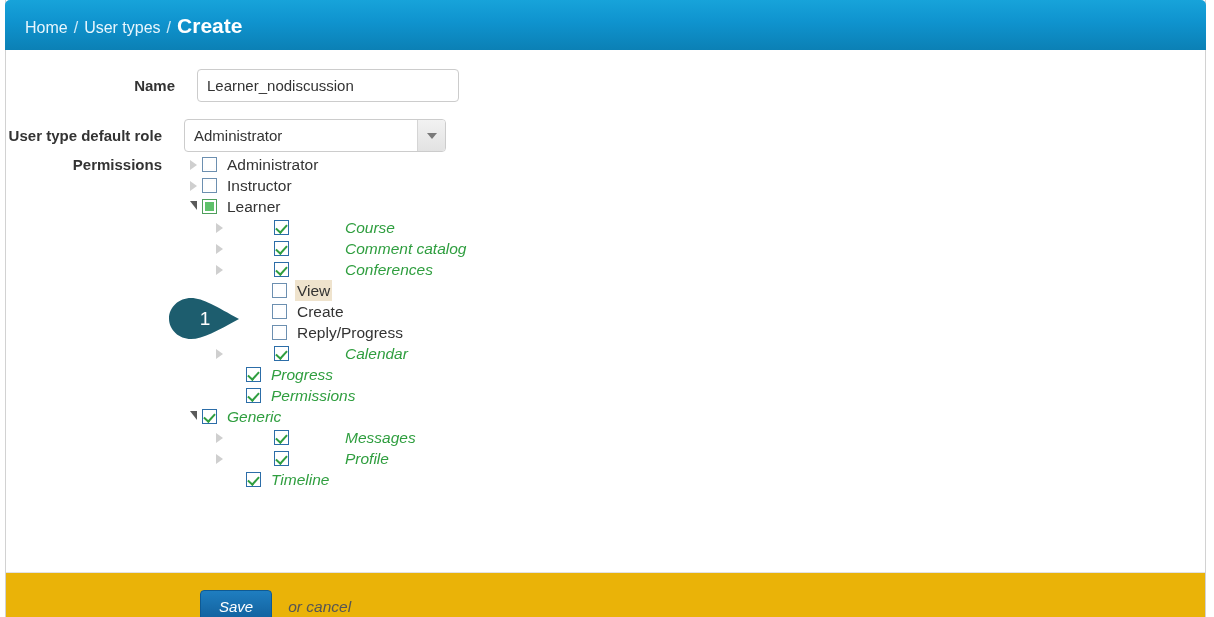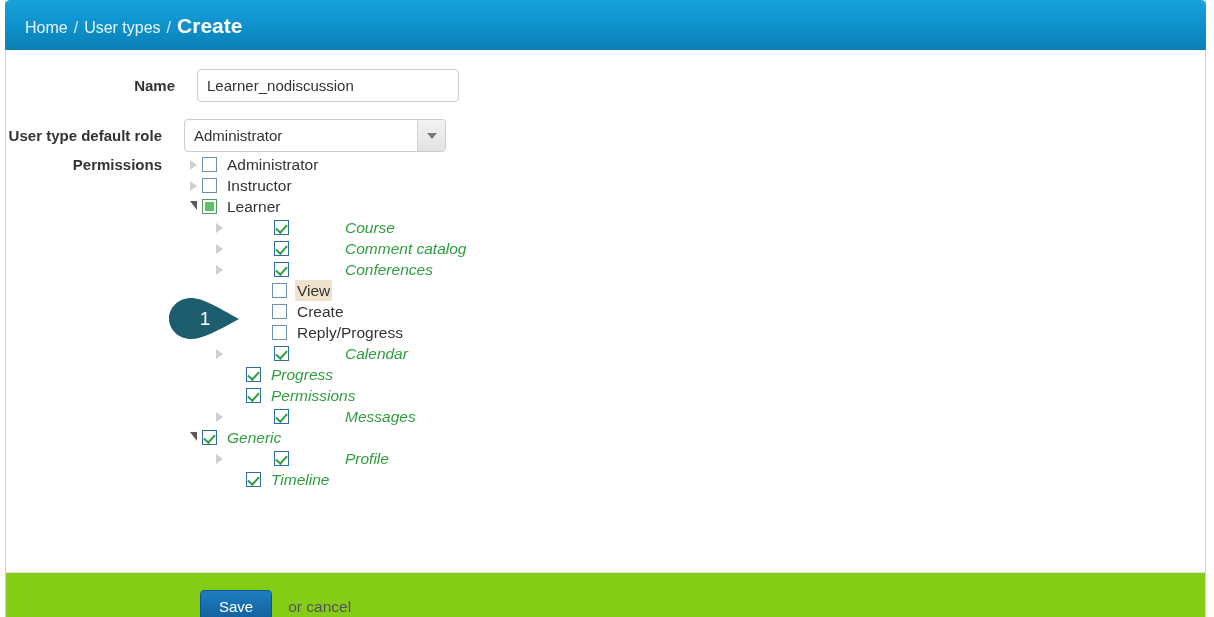--- a/index.html
+++ b/index.html
@@ -275,21 +275,22 @@
 
   
   .footer {
     position: absolute;
     left: 6px;
     top: 572px;
     width: 1199px;
     height: 45px;
     box-sizing: border-box;
     border-top: 1px solid #e2e2e2;
-    background: #84cc16;
+    background: #eab308;
+    font-style: italic;
   }
   .footer-inner {
     position: absolute;
     left: 194px;
     top: 17px;
     display: flex;
     align-items: center;
   }
   .btn-save {
     display: inline-block;
@@ -413,33 +414,33 @@
           <div class="tnode lvl-1-leaf">
             <span class="arrow-slot"></span>
             <span class="cbox checked"></span>
             <span class="tlabel granted">Progress</span>
           </div>
           <div class="tnode lvl-1-leaf">
             <span class="arrow-slot"></span>
             <span class="cbox checked"></span>
             <span class="tlabel granted">Permissions</span>
           </div>
+          <div class="tnode lvl-0">
+            <span class="arrow-slot">
+              <span class="arrow-expanded"></span>
+            </span>
+            <span class="cbox checked"></span>
+            <span class="tlabel granted">Generic</span>
+          </div>
           <div class="tnode lvl-1">
             <span class="arrow-slot">
               <span class="arrow-collapsed"></span>
             </span>
             <span class="cbox checked"></span>
             <span class="tlabel granted">Messages</span>
-          </div>
-          <div class="tnode lvl-0">
-            <span class="arrow-slot">
-              <span class="arrow-expanded"></span>
-            </span>
-            <span class="cbox checked"></span>
-            <span class="tlabel granted">Generic</span>
           </div>
           <div class="tnode lvl-1">
             <span class="arrow-slot">
               <span class="arrow-collapsed"></span>
             </span>
             <span class="cbox checked"></span>
             <span class="tlabel granted">Profile</span>
           </div>
           <div class="tnode lvl-1-leaf">
             <span class="arrow-slot"></span>

